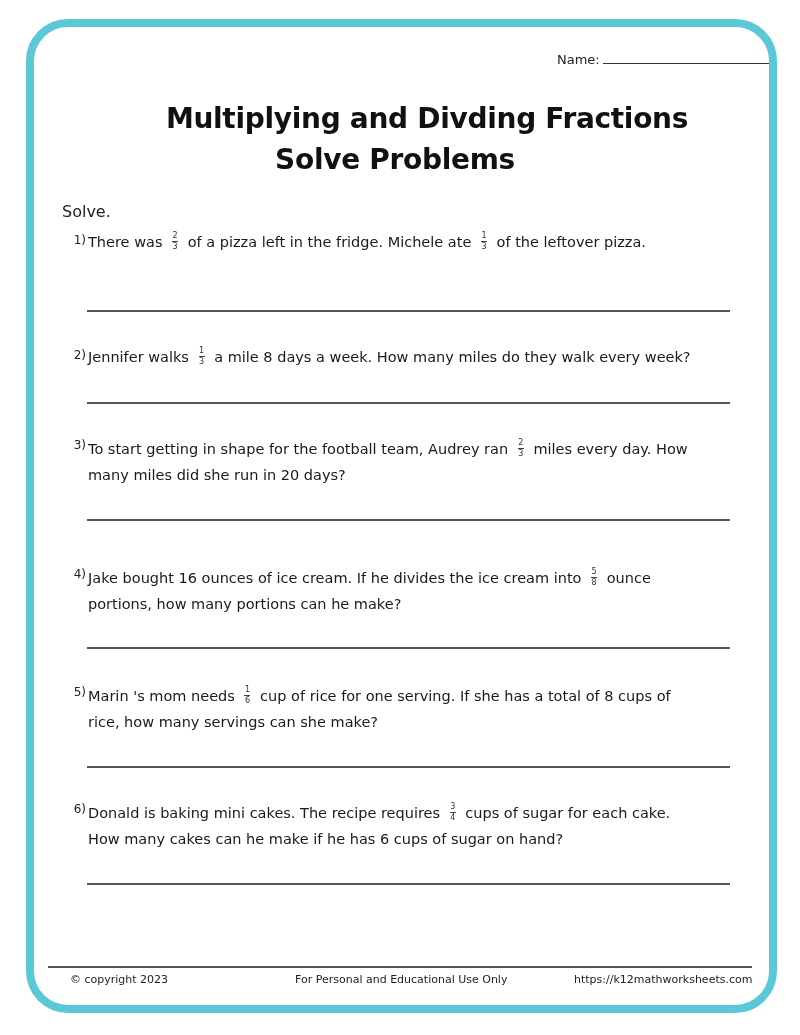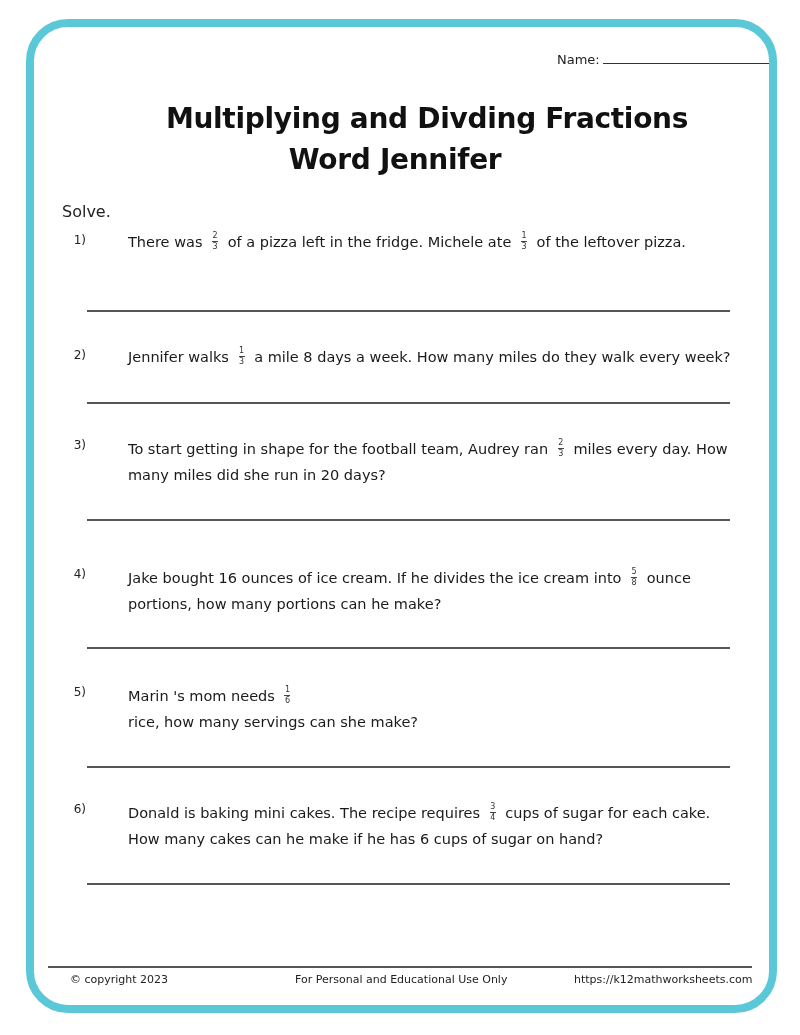--- a/index.html
+++ b/index.html
@@ -12,39 +12,39 @@
   .name-line .blank { display: inline-block; width: 166px; border-bottom: 1px solid #333;
                       vertical-align: baseline; margin-left: 3px; height: 12px; }
   .title { position: absolute; left: 0; width: 790px; text-align: center; font-weight: bold;
            font-size: 28px; color: #111; letter-spacing: -0.3px; }
   .title.l1 { top: 102px; padding-left: 32px; }
   .title.l2 { top: 143px; }
   .instructions { position: absolute; left: 62px; top: 202px; font-size: 16px; color: #222; }
   .q { position: absolute; left: 60px; width: 680px; }
   .q .num { position: absolute; left: 0; top: 0; font-size: 12px; width: 26px; text-align: right; color: #222; }
   .q .txt { position: absolute; left: 28px; top: 0; font-size: 14.5px; line-height: 26px; color: #1a1a1a;
-            white-space: nowrap; margin-left: 40px; }
+            white-space: nowrap; }
   .frac { display: inline-flex; flex-direction: column; align-items: center; vertical-align: middle;
           font-size: 8px; line-height: 8px; margin: 0 5px; position: relative; top: -2px; color: #333; }
   .frac .bar { width: 6px; border-top: 1px solid #444; margin: 1px 0; }
   .ans { position: absolute; left: 87px; width: 643px; height: 0; border-top: 2px solid #555; }
   .footer-rule { position: absolute; left: 48px; top: 966px; width: 704px; border-top: 2px solid #555; }
   .footer { position: absolute; top: 973px; font-size: 11px; color: #222; white-space: nowrap; }
 </style>
 </head>
 <body>
 
 <div class="frame"></div>
 
 <div class="name-line">
   <span>Name:</span><span class="blank"></span>
 </div>
 
 <div class="title l1">Multiplying and Divding Fractions</div>
-<div class="title l2">Word Jennifer</div>
+<div class="title l2">Solve Problems</div>
 
 <div class="instructions">Solve.</div>
 
 <div class="q" style="top:229px;">
   <span class="num" style="top:4px;">1)</span>
   <div class="txt">
     <div>
       <span>There was</span>
       <span class="frac">
           <span>2</span>
@@ -116,20 +116,21 @@
 <div class="q" style="top:683px;">
   <span class="num" style="top:2px;">5)</span>
   <div class="txt">
     <div>
       <span>Marin 's mom needs</span>
       <span class="frac">
           <span>1</span>
           <span class="bar"></span>
           <span>6</span>
         </span>
+      <span>cup of rice for one serving. If she has a total of 8 cups of</span>
     </div>
     <div>rice, how many servings can she make?</div>
   </div>
 </div>
 <div class="ans" style="top:766px;"></div>
 
 <div class="q" style="top:800px;">
   <span class="num" style="top:2px;">6)</span>
   <div class="txt">
     <div>

